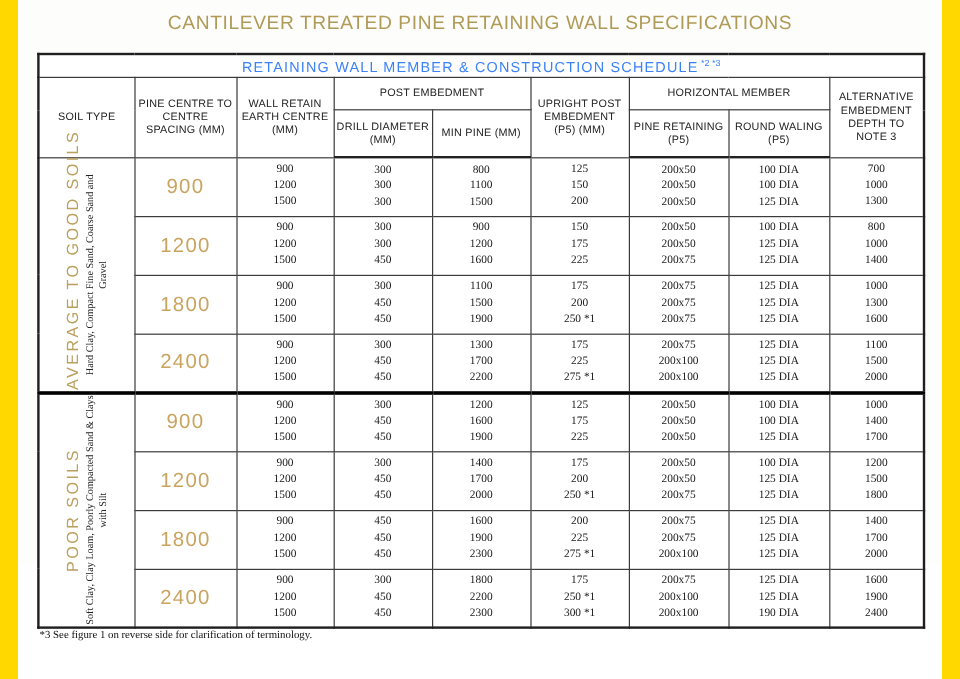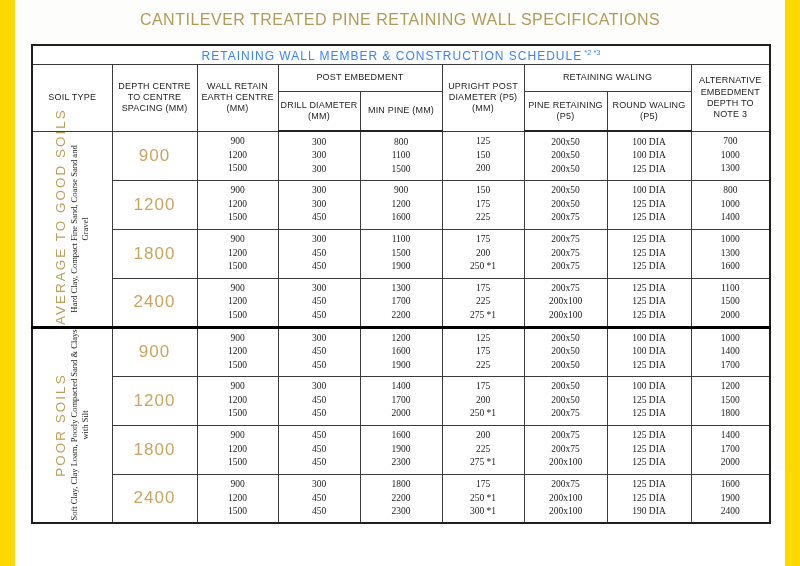--- a/index.html
+++ b/index.html
@@ -106,25 +106,25 @@
       <col style="width:83px">
         <col style="width:84px">
         <col style="width:79px">
     </colgroup>
     <thead>
       <tr class="schedule-title-row">
         <th colspan="9"><span>RETAINING WALL MEMBER &amp; CONSTRUCTION SCHEDULE</span><sup> *2 *3</sup></th>
       </tr>
       <tr class="hrow1">
         <th rowspan="2" class="colhead">SOIL TYPE</th>
-        <th rowspan="2" class="colhead">DEPTH CENTRE TO CENTRE SPACING (MM)</th>
+        <th rowspan="2" class="colhead">PINE CENTRE TO CENTRE SPACING (MM)</th>
         <th rowspan="2" class="colhead">WALL RETAIN EARTH CENTRE (MM)</th>
         <th colspan="2" class="colhead">POST EMBEDMENT</th>
-        <th rowspan="2" class="colhead">UPRIGHT POST DIAMETER (P5) (MM)</th>
-        <th colspan="2" class="colhead">RETAINING WALING</th>
+        <th rowspan="2" class="colhead">UPRIGHT POST EMBEDMENT (P5) (MM)</th>
+        <th colspan="2" class="colhead">HORIZONTAL MEMBER</th>
         <th rowspan="2" class="colhead">ALTERNATIVE EMBEDMENT DEPTH TO NOTE 3</th>
       </tr>
       <tr class="hrow2">
         <th class="colhead">DRILL DIAMETER (MM)</th>
         <th class="colhead">MIN PINE (MM)</th>
         <th class="colhead">PINE RETAINING (P5)</th>
         <th class="colhead">ROUND WALING (P5)</th>
       </tr>
     </thead>
     <tbody>
@@ -441,14 +441,17 @@
           <td class="data-cell">
             <div>1600</div>
             <div>1900</div>
             <div>2400</div>
           </td>
         </tr>
       </tbody>
   </table>
 
   <div class="footnotes">
+    <div class="footnote-line">
+      <span>*3  See figure 1 on reverse side for clarification of terminology.</span>
+    </div>
   </div>
 </div>
 
 </body></html>

